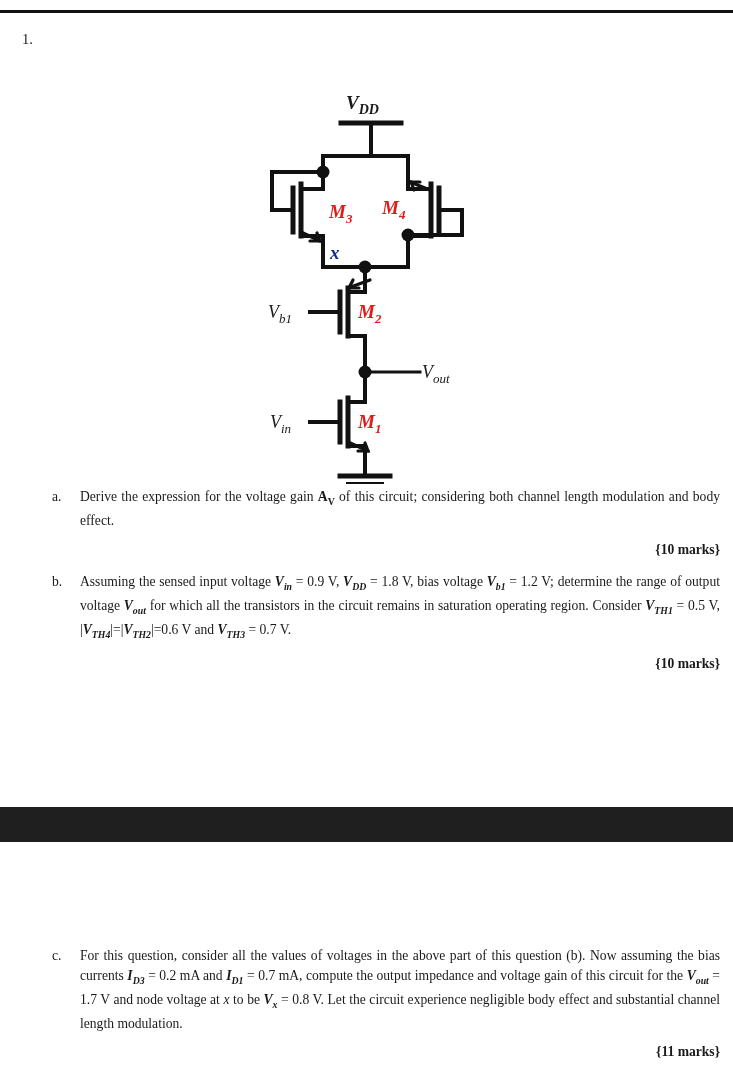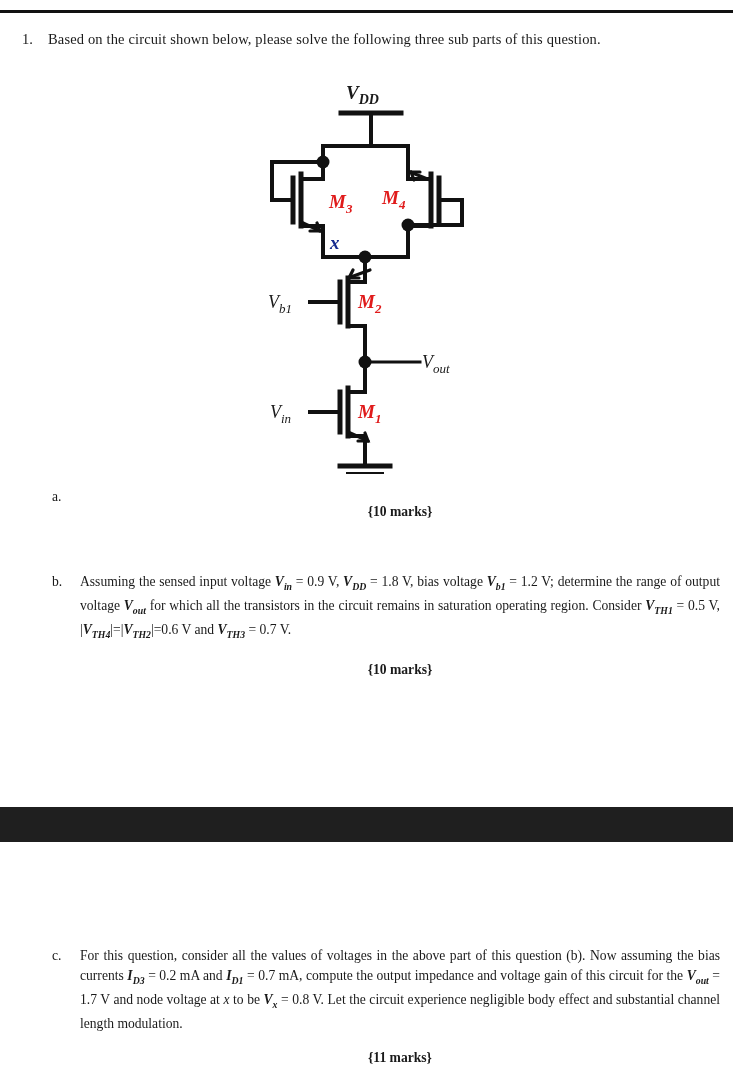--- a/index.html
+++ b/index.html
@@ -49,21 +49,21 @@
   .q1-text {
     font-size: 14.5px;
     line-height: 18px;
     letter-spacing: 0.01em;
   }
 
   
   .circuit-wrap {
     position: absolute;
     left: 248px;
-    top: 74px;
+    top: 84px;
     width: 250px;
     height: 400px;
   }
   .circuit-wrap svg { display: block; }
 
   
   .part {
     position: absolute;
     display: flex;
     align-items: flex-start;
@@ -77,23 +77,23 @@
   .part-body {
     width: 640px;
     font-size: 13.6px;
     line-height: 19.5px;
     text-align: justify;
     text-justify: inter-word;
   }
   .part-body p { margin: 0; }
   .marks {
     display: block;
-    text-align: center;
+    text-align: right;
     font-weight: bold;
-    margin-top: 15px;
+    margin-top: 9px;
   }
   .it { font-style: italic; }
   .bi { font-weight: bold; font-style: italic; }
   .b { font-weight: bold; }
   sub { font-size: 0.72em; }
 
   .part-a { left: 52px; top: 487px; }
   .part-b { left: 52px; top: 572px; }
   .part-c { left: 52px; top: 946px; }
 
@@ -109,21 +109,20 @@
 </style>
 </head>
 <body>
 
 <div class="page">
 
   <div class="top-rule"></div>
 
   <div class="q1-row">
     <div class="q1-num">1.</div>
-    <div class="q1-text">Based on the circuit shown below, please solve the following three sub parts of this question.</div>
   </div>
 
   <div class="circuit-wrap">
     <svg width="250" height="400" viewBox="0 0 250 400" xmlns="http://www.w3.org/2000/svg">
       <g stroke="#111111" stroke-width="4" fill="none" stroke-linecap="square">
 
         <line x1="93" y1="39" x2="153" y2="39" stroke-width="5"></line>
 
         <line x1="123" y1="39" x2="123" y2="72"></line>
 
@@ -232,20 +231,21 @@
         <text x="110" y="234" font-size="19" font-style="italic" font-weight="bold" fill="#e01b1b">M<tspan font-size="13" dy="5">2</tspan></text>
 
         <text x="110" y="344" font-size="19" font-style="italic" font-weight="bold" fill="#e01b1b">M<tspan font-size="13" dy="5">1</tspan></text>
       </g>
     </svg>
   </div>
 
   <div class="part part-a">
     <div class="part-label">a.</div>
     <div class="part-body">
+      <p>Derive the expression for the voltage gain <span class="b">A</span><span class="b"><sub>V</sub></span> of this circuit; considering both channel length modulation and body effect.</p>
       <span class="marks">{10 marks}</span>
     </div>
   </div>
 
   <div class="part part-b">
     <div class="part-label">b.</div>
     <div class="part-body">
       <p>Assuming the sensed input voltage <span class="bi">V<sub>in</sub></span> = 0.9 V, <span class="bi">V<sub>DD</sub></span> = 1.8 V, bias voltage <span class="bi">V<sub>b1</sub></span> = 1.2 V; determine the range of output voltage <span class="bi">V<sub>out</sub></span> for which all the transistors in the circuit remains in saturation operating region. Consider <span class="bi">V<sub>TH1</sub></span> = 0.5 V, |<span class="bi">V<sub>TH4</sub></span>|=|<span class="bi">V<sub>TH2</sub></span>|=0.6 V and <span class="bi">V<sub>TH3</sub></span> = 0.7 V.</p>
       <span class="marks">{10 marks}</span>
     </div>

